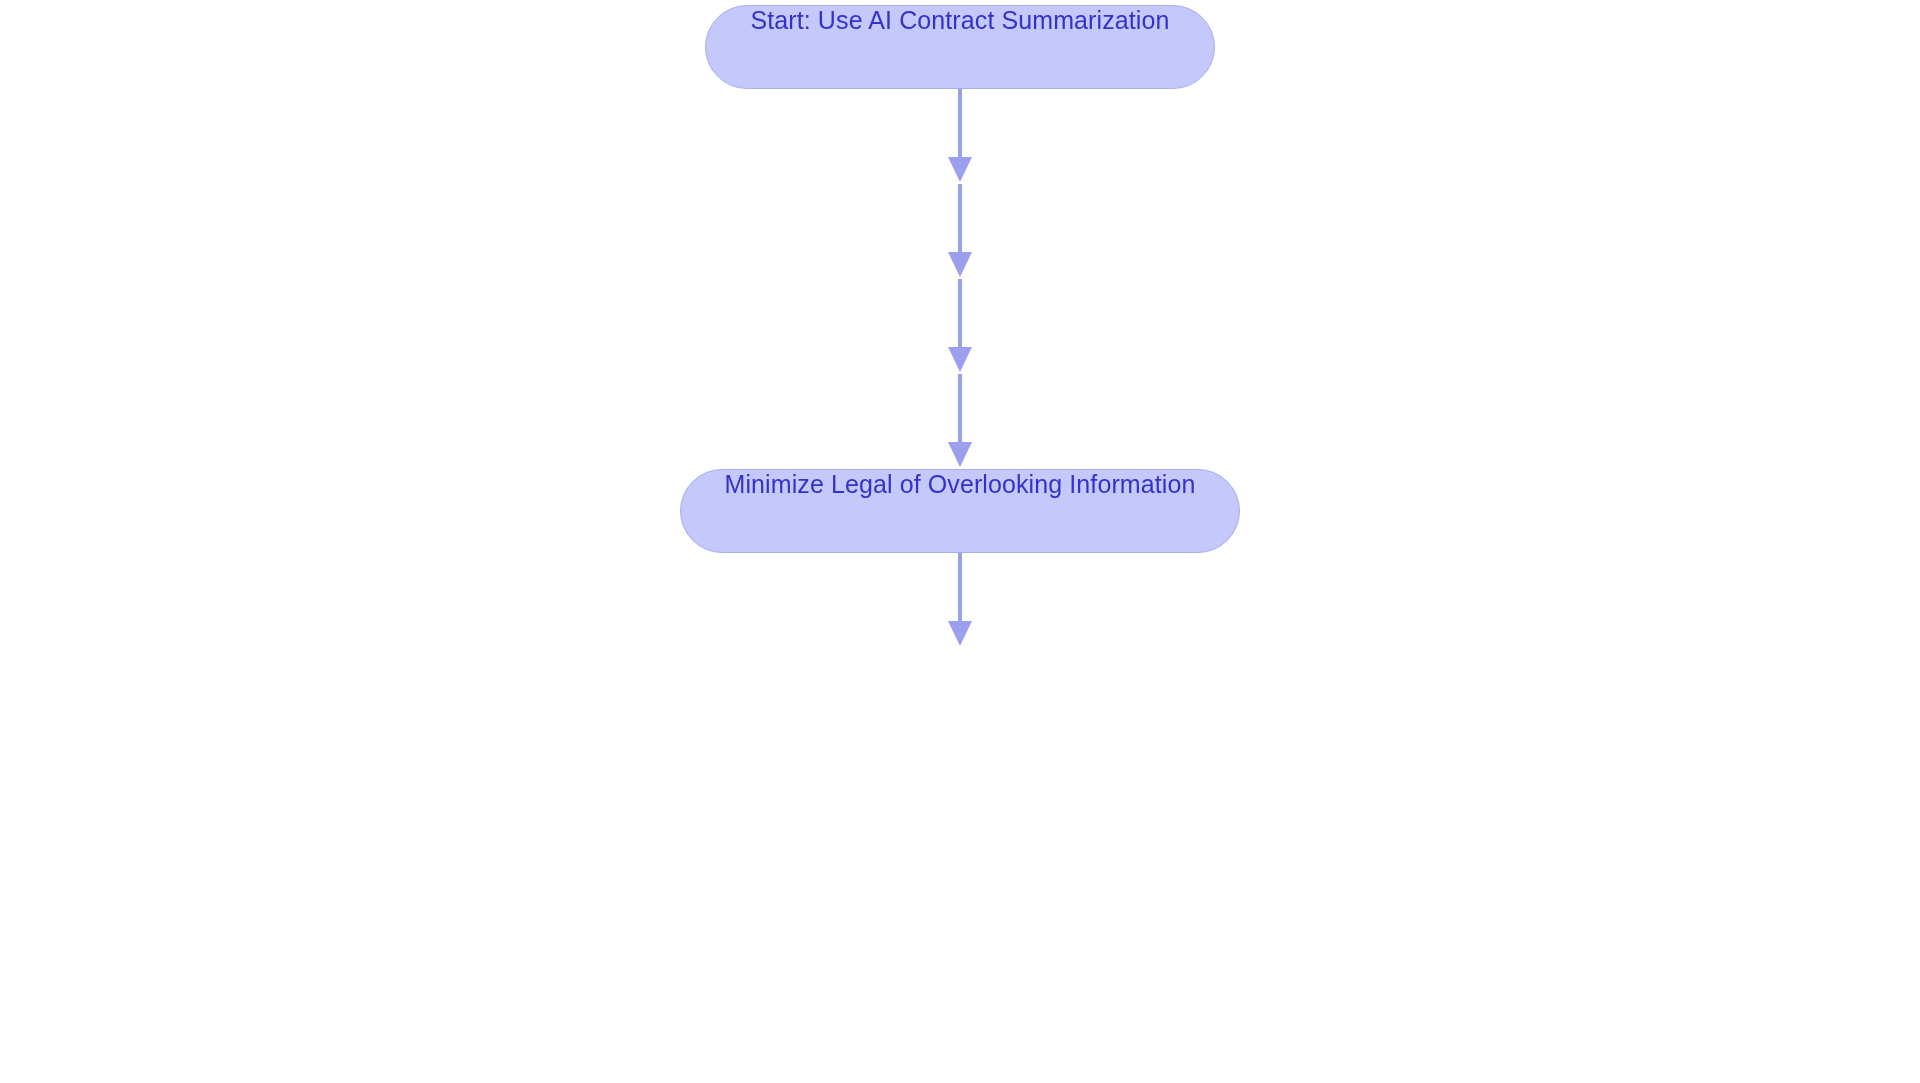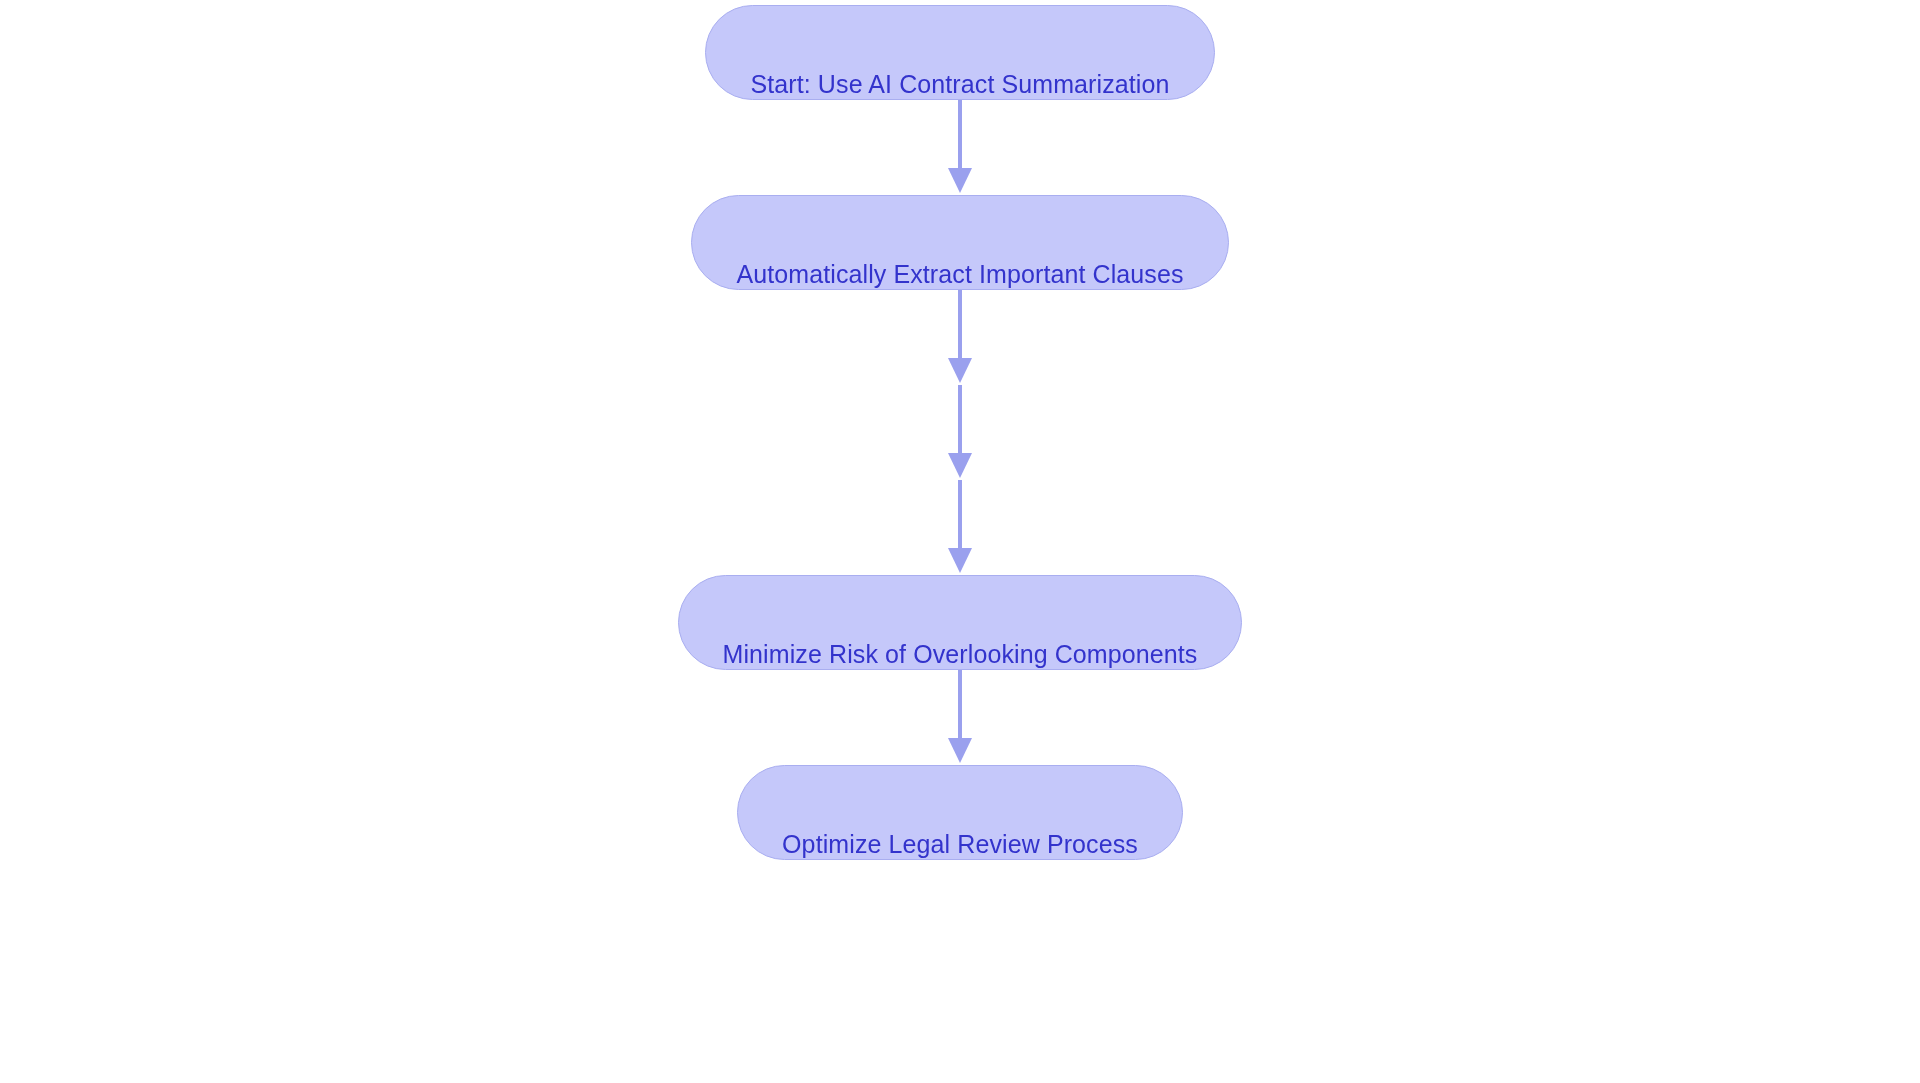--- a/index.html
+++ b/index.html
@@ -23,26 +23,26 @@
     flex-direction: column;
     align-items: center;
     justify-content: flex-start;
     background: #ffffff;
     box-sizing: border-box;
     padding-top: 5px;
   }
 
   .node {
     box-sizing: border-box;
-    height: 95px;
+    height: 84px;
     border-radius: 999px;
     background: #c5c8fa;
     border: 1.6px solid #a9aef0;
     display: flex;
-    align-items: flex-end;
+    align-items: flex-start;
     justify-content: center;
     padding: 0 44px;
     flex: 0 0 auto;
   }
 
   .node-label {
     color: #3333cc;
     font-size: 25px;
     font-weight: 400;
     line-height: 1.15;
@@ -65,47 +65,41 @@
 
   <div class="node">
     <span class="node-label">Start: Use AI Contract Summarization</span>
   </div>
 
   <svg class="connector" viewBox="0 0 40 95">
     <line x1="20" y1="0" x2="20" y2="72" stroke="#9aa0ee" stroke-width="4"></line>
     <polygon points="20,93 8,68 32,68" fill="#9aa0ee"></polygon>
   </svg>
 
-  <div class="node">
-    <span class="node-label">Automatically Extract Important Clauses</span>
-  </div>
 
   <svg class="connector" viewBox="0 0 40 95">
     <line x1="20" y1="0" x2="20" y2="72" stroke="#9aa0ee" stroke-width="4"></line>
     <polygon points="20,93 8,68 32,68" fill="#9aa0ee"></polygon>
   </svg>
 
 
   <svg class="connector" viewBox="0 0 40 95">
     <line x1="20" y1="0" x2="20" y2="72" stroke="#9aa0ee" stroke-width="4"></line>
     <polygon points="20,93 8,68 32,68" fill="#9aa0ee"></polygon>
   </svg>
 
 
   <svg class="connector" viewBox="0 0 40 95">
     <line x1="20" y1="0" x2="20" y2="72" stroke="#9aa0ee" stroke-width="4"></line>
     <polygon points="20,93 8,68 32,68" fill="#9aa0ee"></polygon>
   </svg>
 
   <div class="node">
-    <span class="node-label">Minimize Risk of Overlooking Components</span>
+    <span class="node-label">Minimize Legal of Overlooking Information</span>
   </div>
 
   <svg class="connector" viewBox="0 0 40 95">
     <line x1="20" y1="0" x2="20" y2="72" stroke="#9aa0ee" stroke-width="4"></line>
     <polygon points="20,93 8,68 32,68" fill="#9aa0ee"></polygon>
   </svg>
 
-  <div class="node">
-    <span class="node-label">Optimize Legal Review Process</span>
-  </div>
 
 </div>
 
 </body></html>

